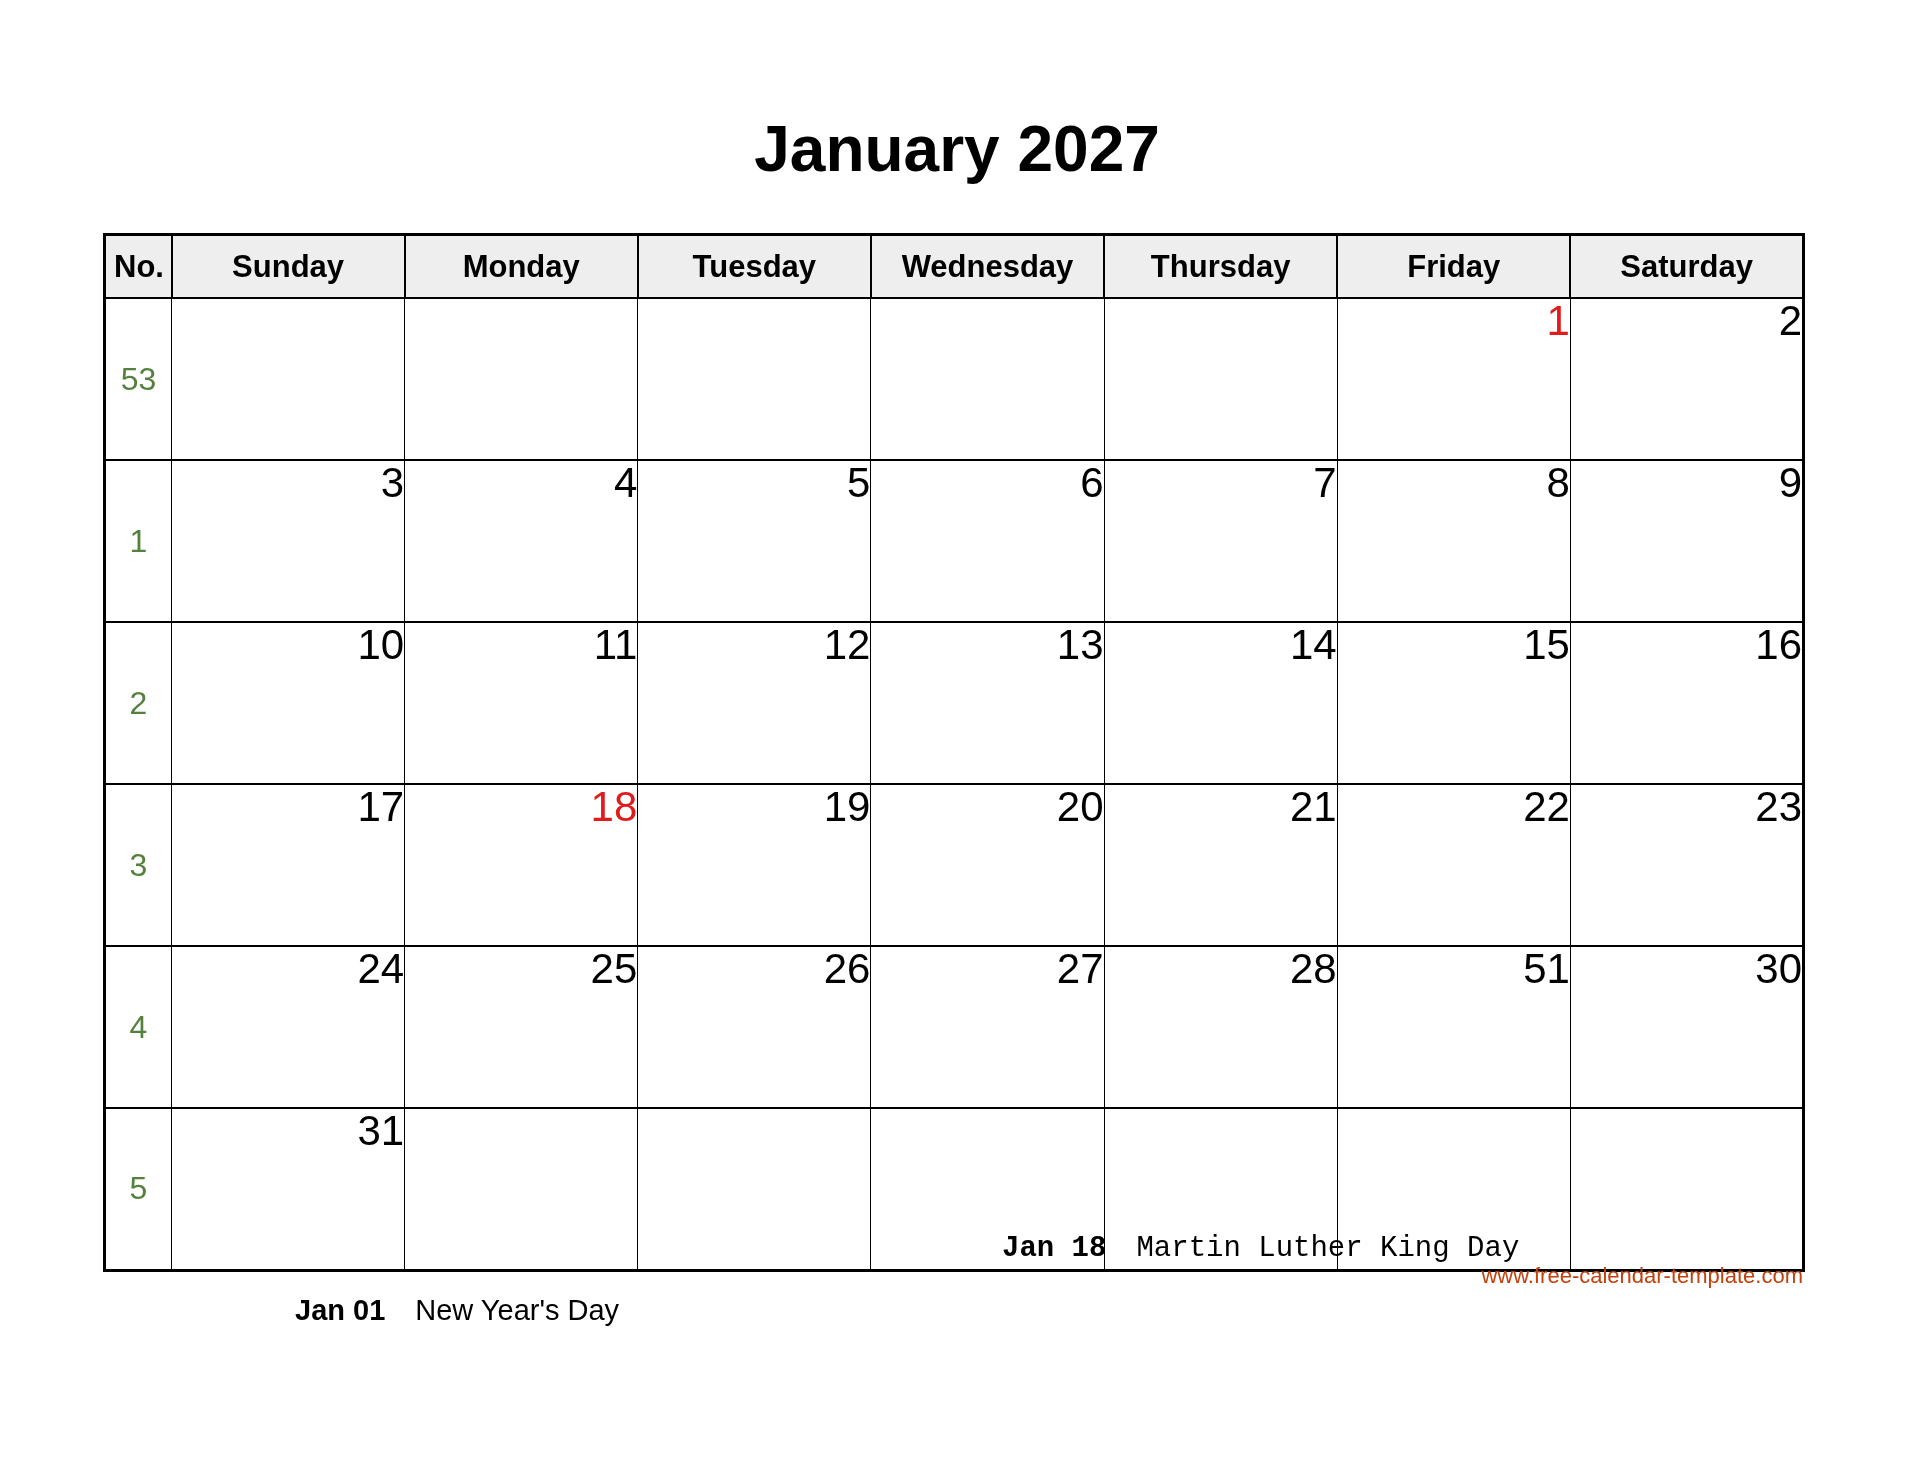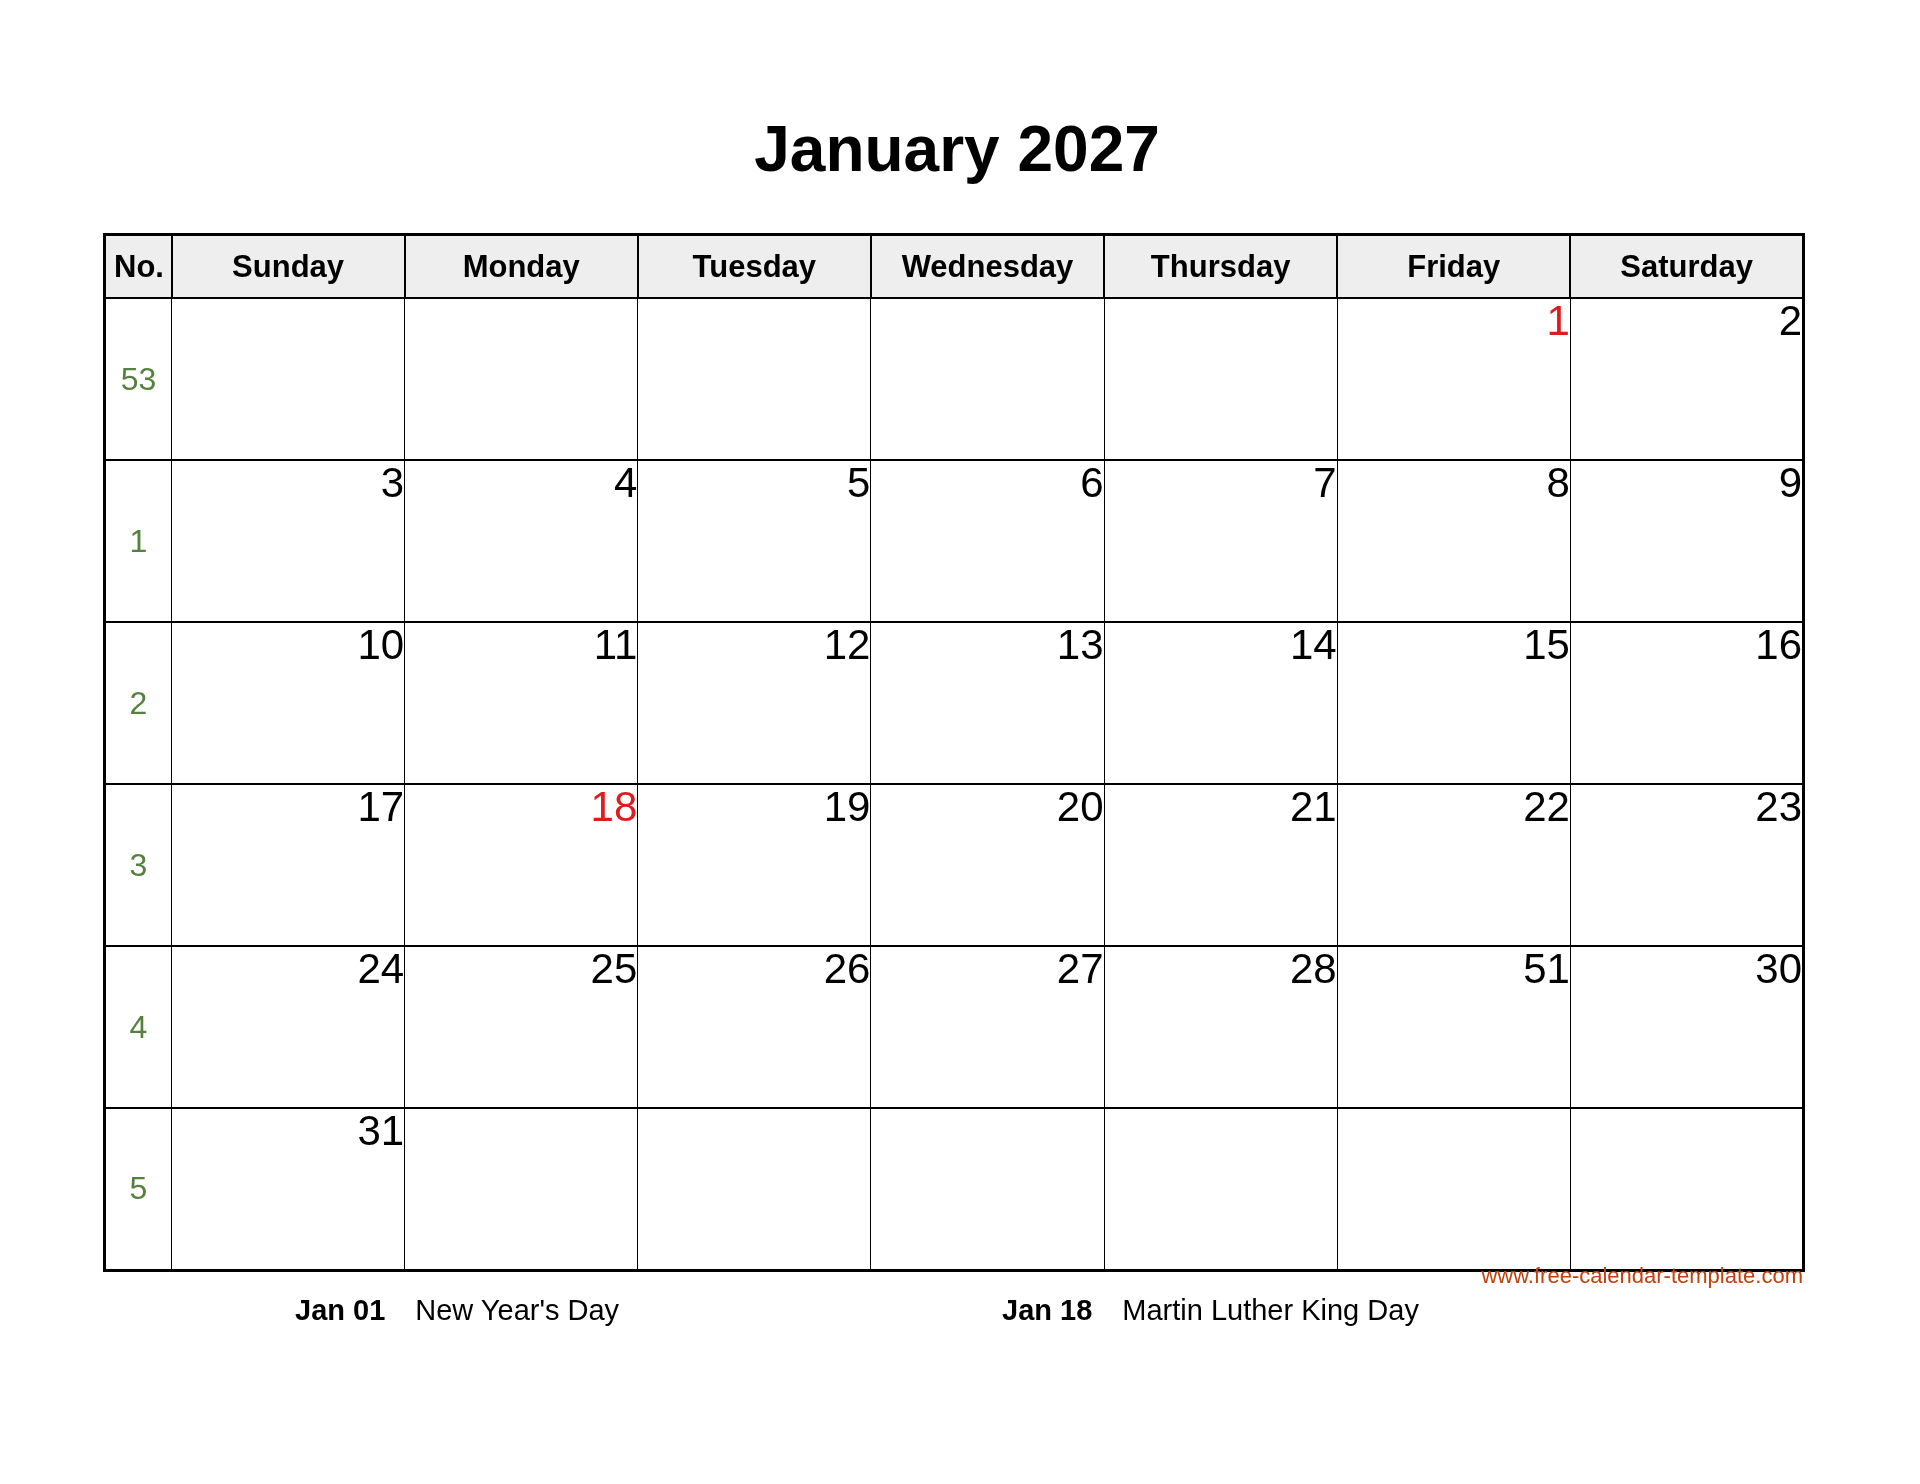--- a/index.html
+++ b/index.html
@@ -66,21 +66,21 @@
     line-height: 1.05;
   }
   td.day.holiday { color: #e01b1b; }
   .footer-holiday {
     position: absolute;
     font-size: 29px;
     white-space: nowrap;
   }
   .footer-holiday .hdate { font-weight: bold; margin-right: 30px; }
   .fh-1 { left: 295px; top: 1294px; }
-  .fh-2 { left: 1002px; top: 1294px; }
+  .fh-2 { left: 1002px; top: 1232px; font-family: Liberation Mono, monospace; }
   .website {
     position: absolute;
     top: 1263px;
     right: 117px;
     font-size: 22px;
     color: #c2410c;
   }
 </style>
 </head>
 <body>

